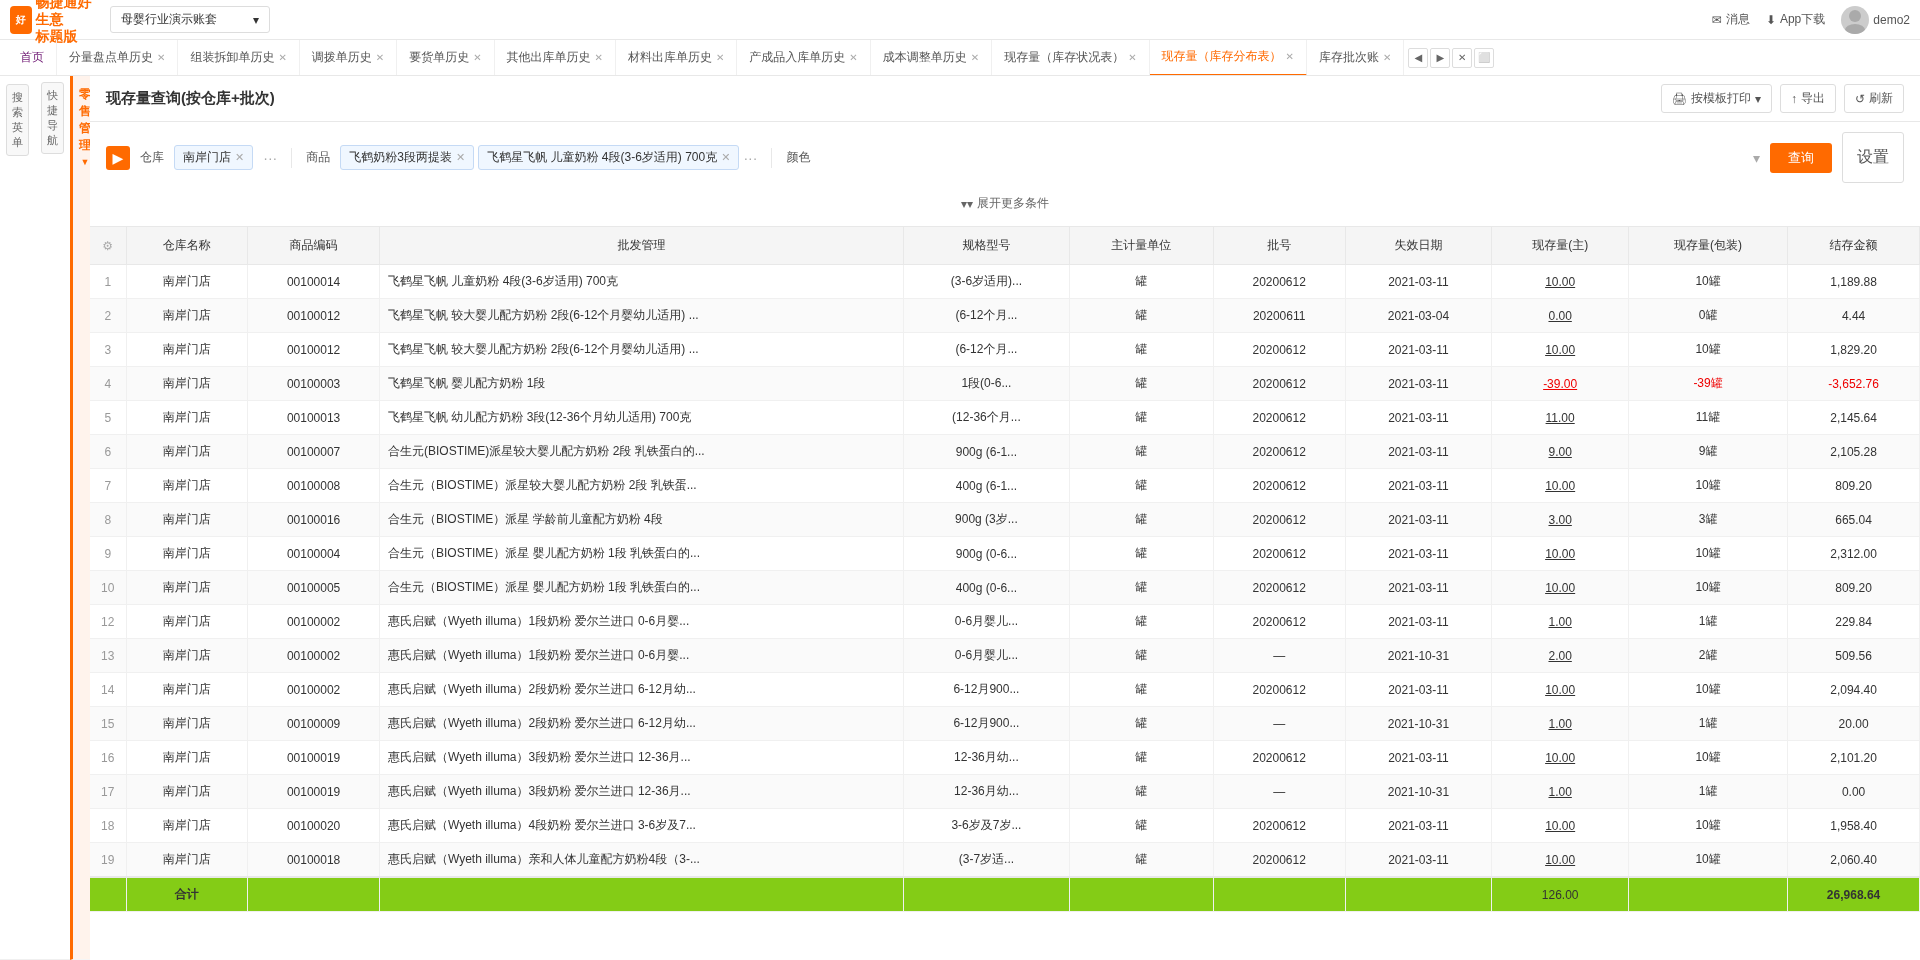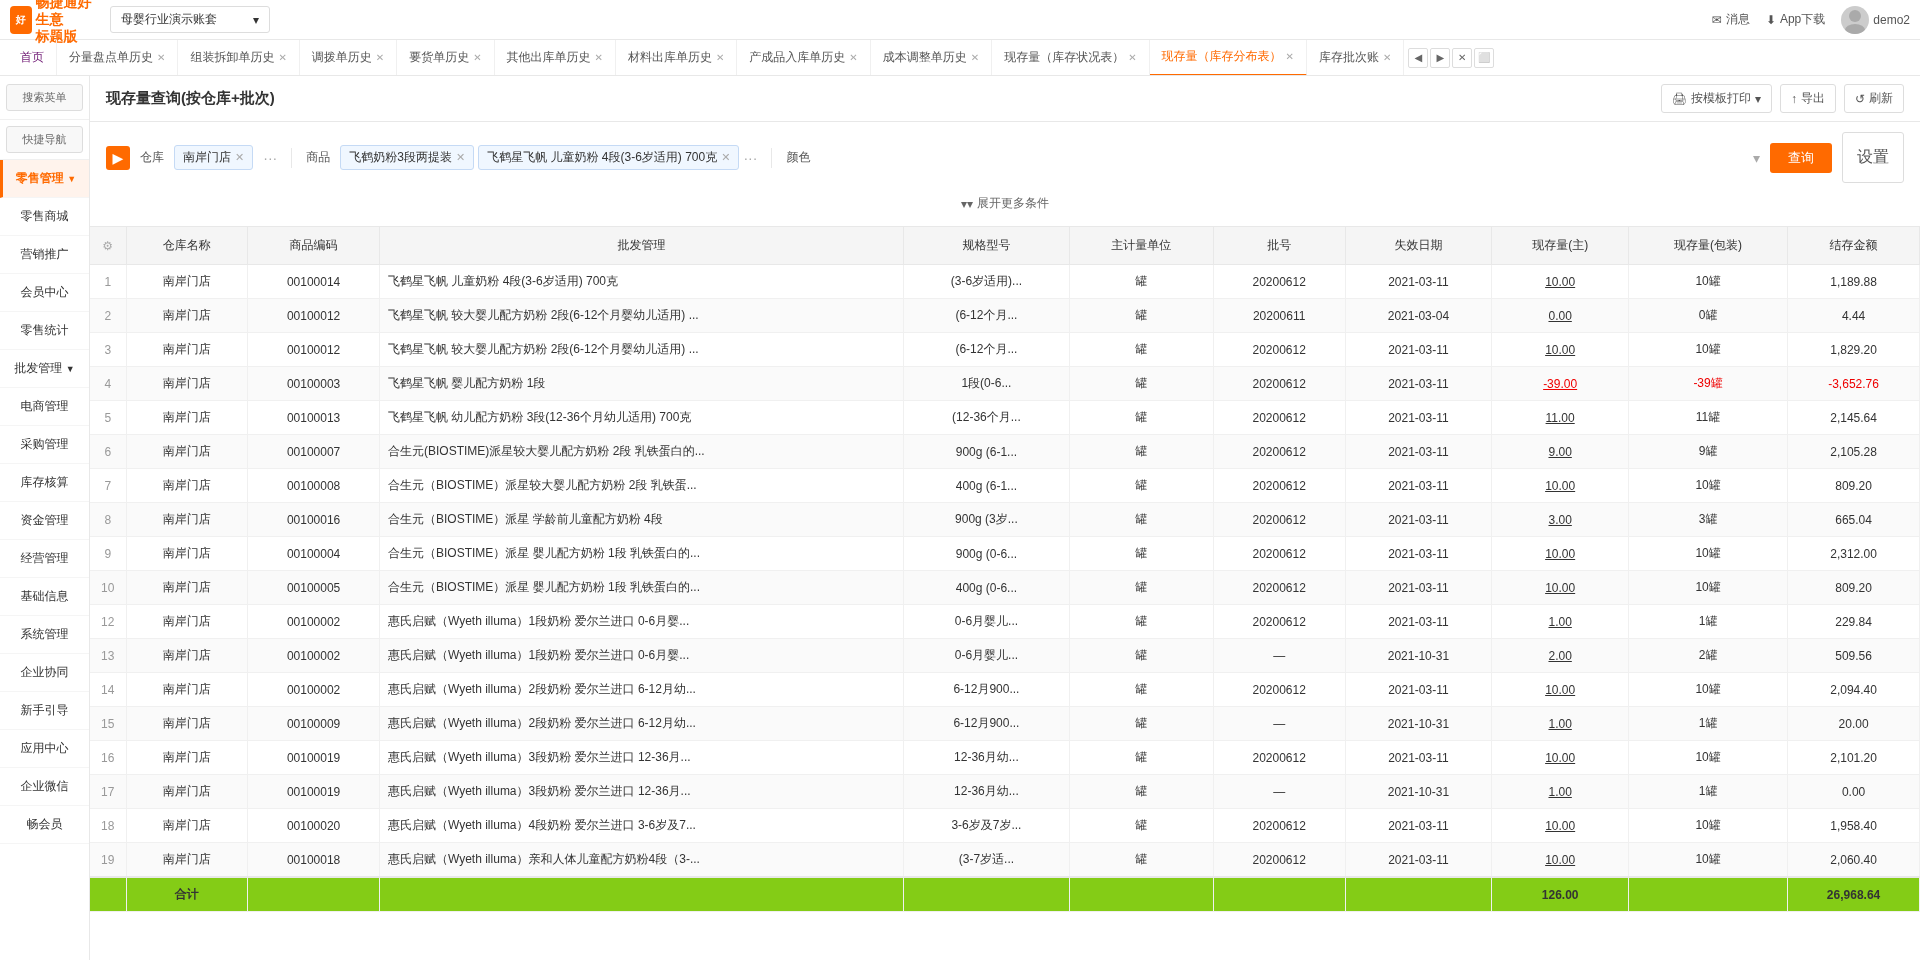--- a/index.html
+++ b/index.html
@@ -22,21 +22,21 @@
     .nav-tab.active { color: #ff6a00; border-bottom: 2px solid #ff6a00; }
     .nav-tab.home { color: #701a75; font-weight: 500; }
     .nav-tab-close { font-size: 10px; color: #aaa; cursor: pointer; }
     .nav-arrows { display: flex; gap: 2px; margin-left: 4px; }
     .nav-arrow-btn { width: 20px; height: 20px; border: 1px solid #ddd; border-radius: 2px; cursor: pointer; display: flex; align-items: center; justify-content: center; font-size: 10px; background: #fff; color: #666; }
     
     
     .main-layout { display: flex; height: calc(960px - 40px - 36px); }
     
     
-    .sidebar { width: 90px; background: #fff; border-right: 1px solid #e8e8e8; display: flex; flex-direction: column; }
+    .sidebar { width: 90px; background: #fff; border-right: 1px solid #e8e8e8; display: flex; flex-direction: row; }
     .sidebar-search { padding: 8px 6px; border-bottom: 1px solid #f0f0f0; }
     .sidebar-search-btn { width: 100%; padding: 5px; background: #f8f8f8; border: 1px solid #ddd; border-radius: 3px; cursor: pointer; font-size: 11px; color: #666; text-align: center; }
     .sidebar-nav-btn { padding: 6px; border-bottom: 1px solid #f0f0f0; }
     .sidebar-nav-btn-inner { width: 100%; padding: 5px; background: #f8f8f8; border: 1px solid #ddd; border-radius: 3px; cursor: pointer; font-size: 11px; color: #666; text-align: center; }
     .sidebar-item { padding: 10px 6px; cursor: pointer; font-size: 12px; color: #333; text-align: center; border-bottom: 1px solid #f5f5f5; }
     .sidebar-item.active { background: #fff3ec; color: #ff6a00; border-left: 3px solid #ff6a00; font-weight: bold; }
     .sidebar-arrow { display: inline-block; font-size: 9px; }
     
     
     .content { flex: 1; display: flex; flex-direction: column; overflow: hidden; }
@@ -561,21 +561,21 @@
   </tr>
             <tr class="summary-row">
   <td></td>
   <td style="font-weight:bold;">合计</td>
   <td></td>
   <td></td>
   <td></td>
   <td></td>
   <td></td>
   <td></td>
-  <td style="font-weight:bold;">126.00</td>
+  <td style="font-weight:normal;">126.00</td>
   <td></td>
   <td style="font-weight:bold;">26,968.64</td>
 </tr>
           </tbody>
       </table>
     </div>
   </div>
 </div>
 
 </body></html>

